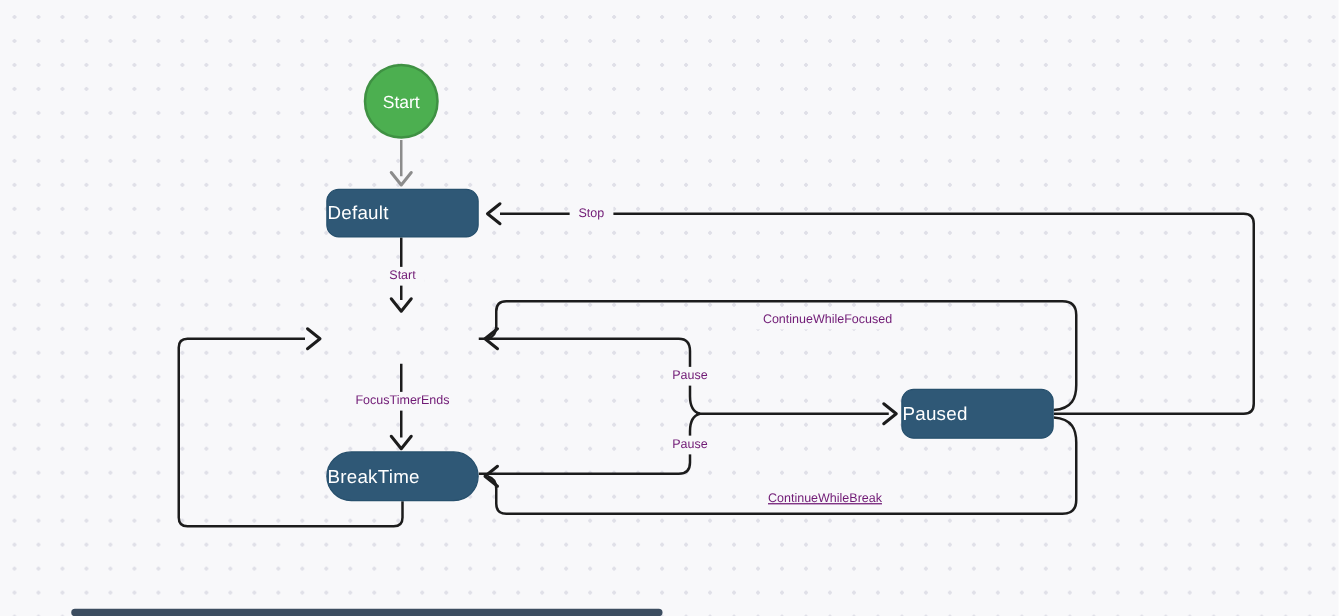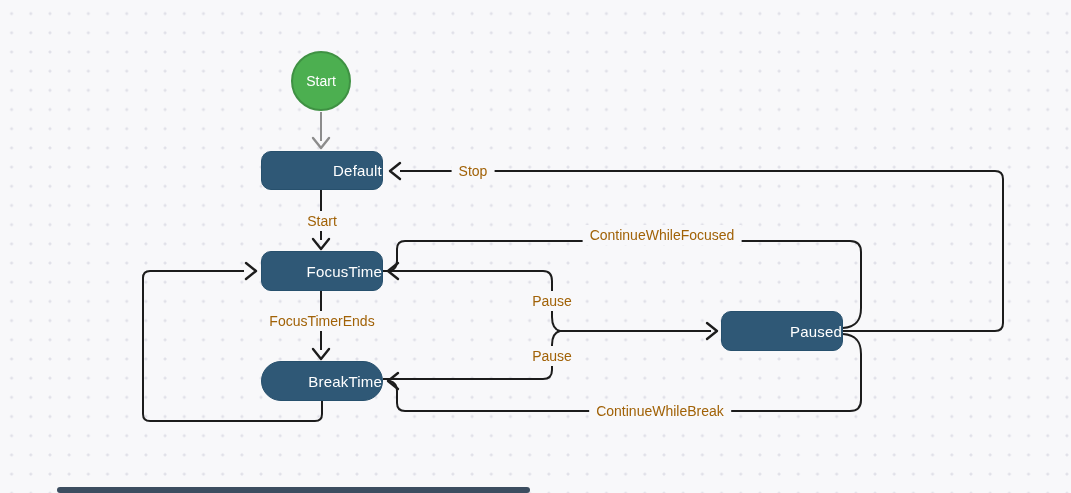--- a/index.html
+++ b/index.html
@@ -41,21 +41,21 @@
   .state {
     position: absolute;
     width: 122px;
     height: 40px;
     background: #2f5876;
     border: 1px solid #27506d;
     border-radius: 10px;
     box-sizing: border-box;
     display: flex;
     align-items: center;
-    justify-content: flex-end;
+    justify-content: flex-start;
     color: #ffffff;
     font-size: 15px;
     letter-spacing: 0.2px;
   }
   .start-node {
     position: absolute;
     left: 291px; top: 51px;
     width: 60px; height: 60px;
     border-radius: 50%;
     background: #4caf50;
@@ -64,22 +64,22 @@
     display: flex;
     align-items: center;
     justify-content: center;
     color: #ffffff;
     font-size: 14px;
   }
   .edge-label {
     position: absolute;
     transform: translate(-50%, -50%);
     background: #f8f8fa;
-    color: #a16207;
-    font-size: 14px;
+    color: #701a75;
+    font-size: 10px;
     padding: 2px 7px;
     white-space: nowrap;
   }
   .hscroll-thumb {
     position: absolute;
     left: 57px;
     top: 487px;
     width: 473px;
     height: 6px;
     background: #3c4d60;
@@ -123,35 +123,32 @@
   </svg>
 
   <div class="start-node">
     <span>Start</span>
   </div>
 
   <div class="state" style="left:261px; top:151px; height:39px;">
     <span>Default</span>
   </div>
 
-  <div class="state" style="left:261px; top:251px;">
-    <span>FocusTime</span>
-  </div>
 
   <div class="state" style="left:261px; top:361px;border-radius:20px;">
     <span>BreakTime</span>
   </div>
 
   <div class="state" style="left:721px; top:311px;">
     <span>Paused</span>
   </div>
 
   <div class="edge-label" style="left:322px; top:221px;">Start</div>
   <div class="edge-label" style="left:322px; top:321px;">FocusTimerEnds</div>
   <div class="edge-label" style="left:552px; top:301px;">Pause</div>
   <div class="edge-label" style="left:552px; top:356px;">Pause</div>
-  <div class="edge-label" style="left:662px; top:235px;">ContinueWhileFocused</div>
-  <div class="edge-label" style="left:660px; top:411px;">ContinueWhileBreak</div>
+  <div class="edge-label" style="left:662px; top:256px;">ContinueWhileFocused</div>
+  <div class="edge-label" style="left:660px; top:399px;text-decoration:underline;">ContinueWhileBreak</div>
   <div class="edge-label" style="left:473px; top:171px;">Stop</div>
 
   <div class="hscroll-thumb"></div>
 
 </div>
 
 </body></html>

